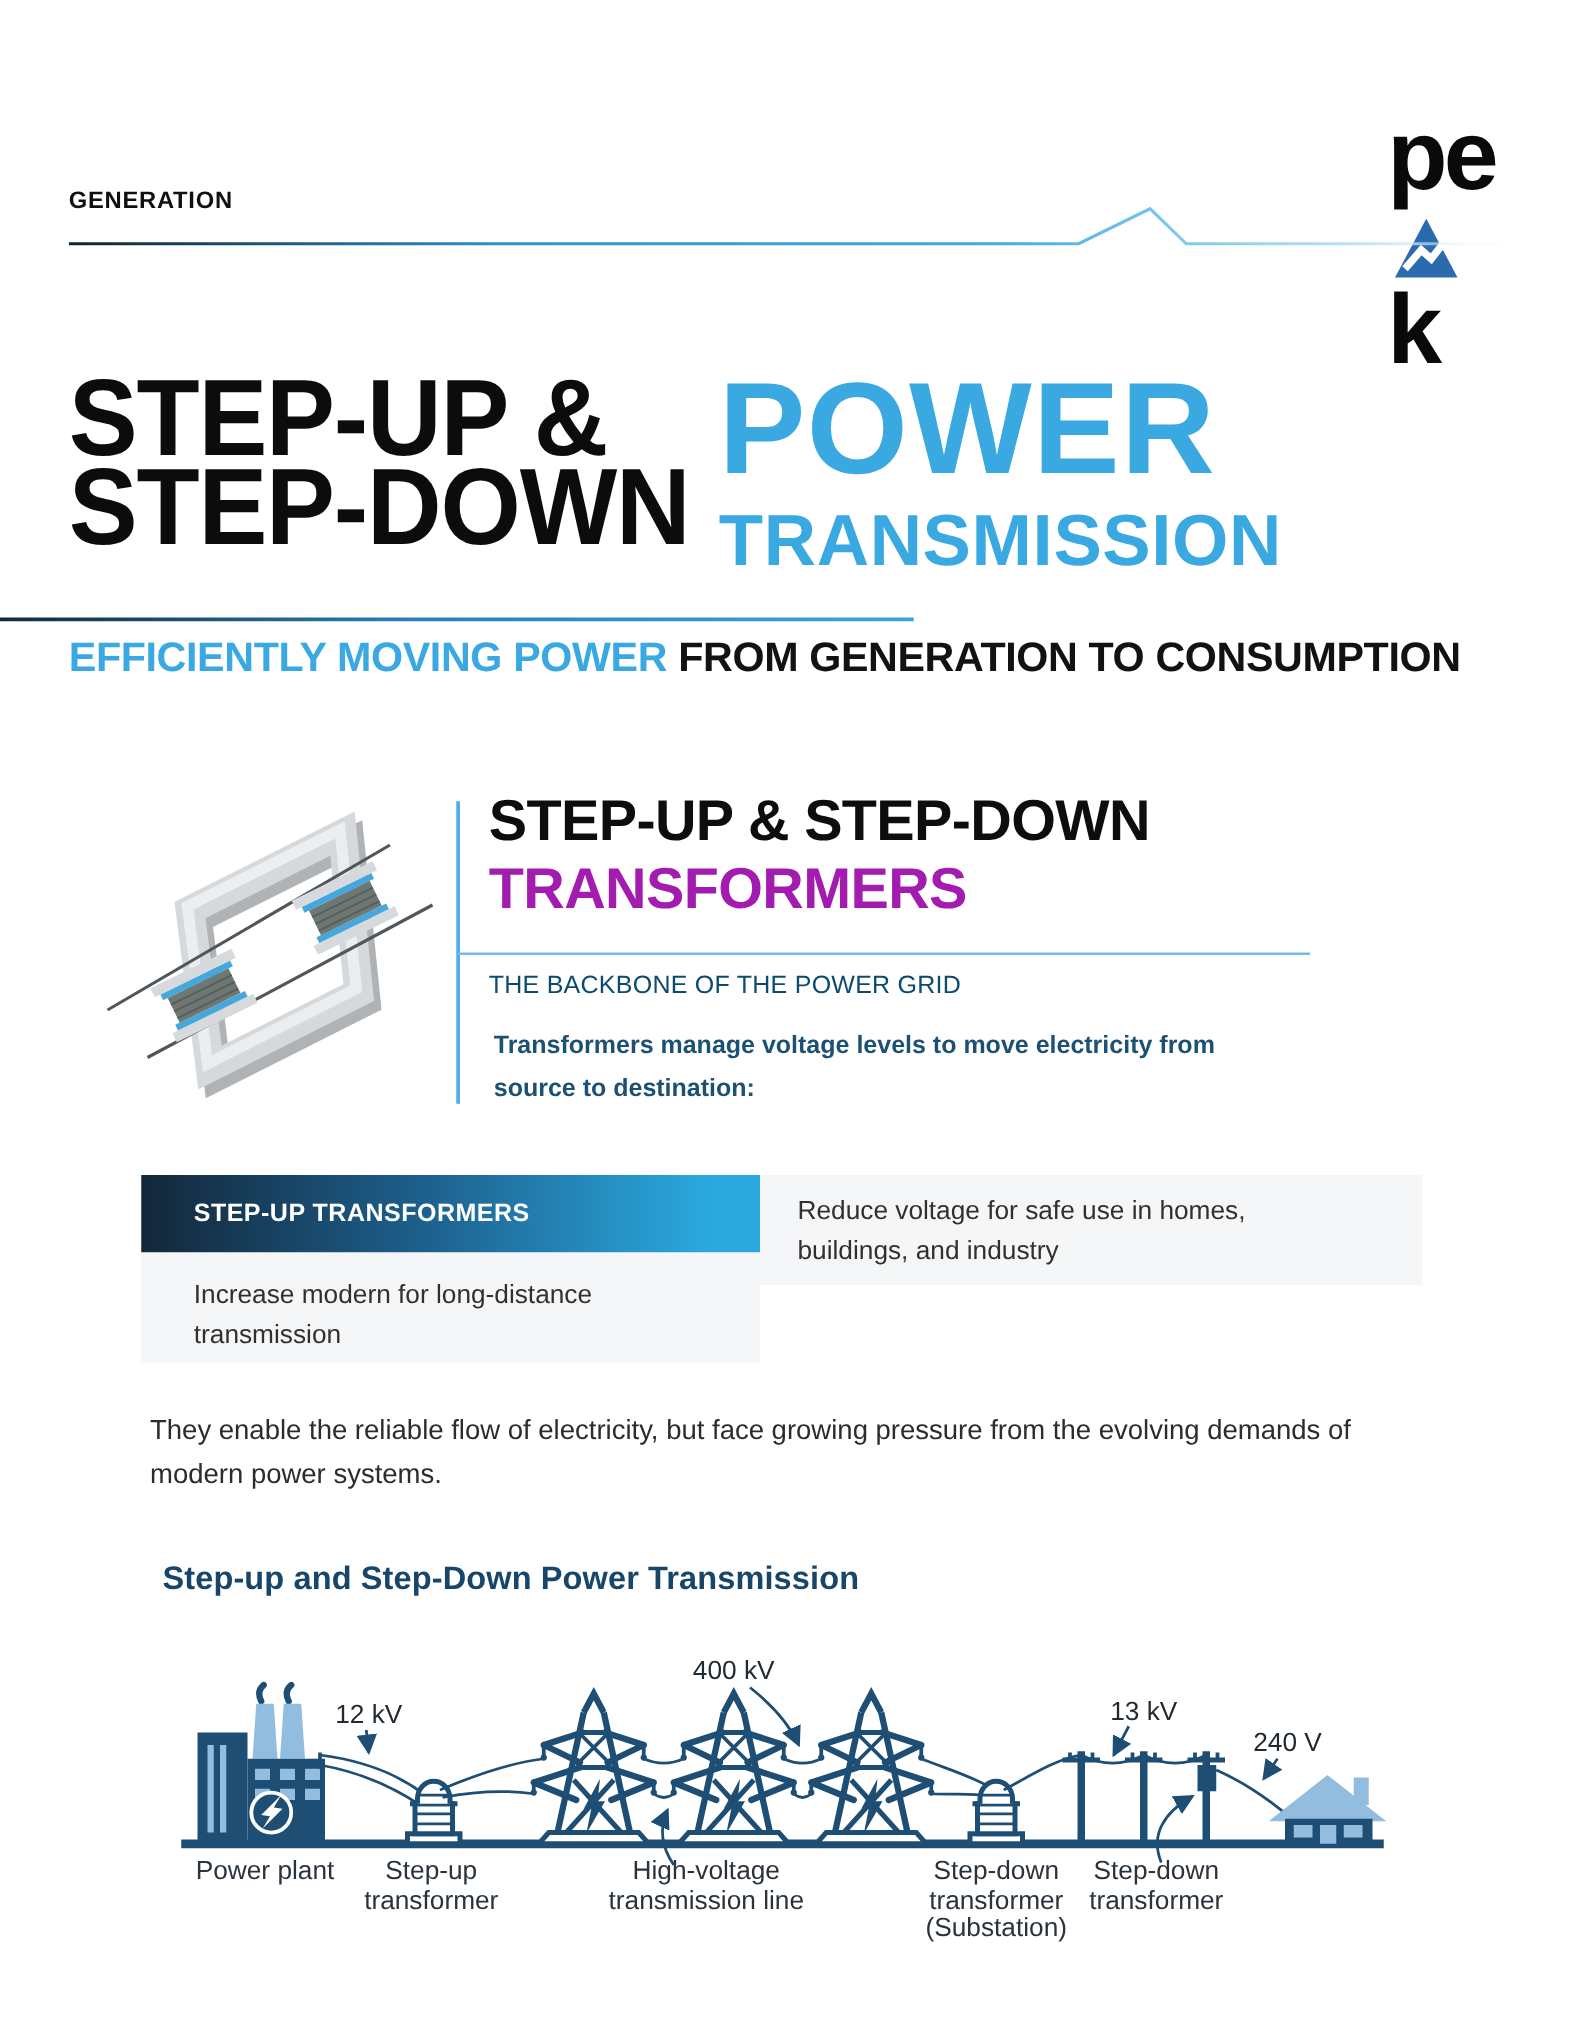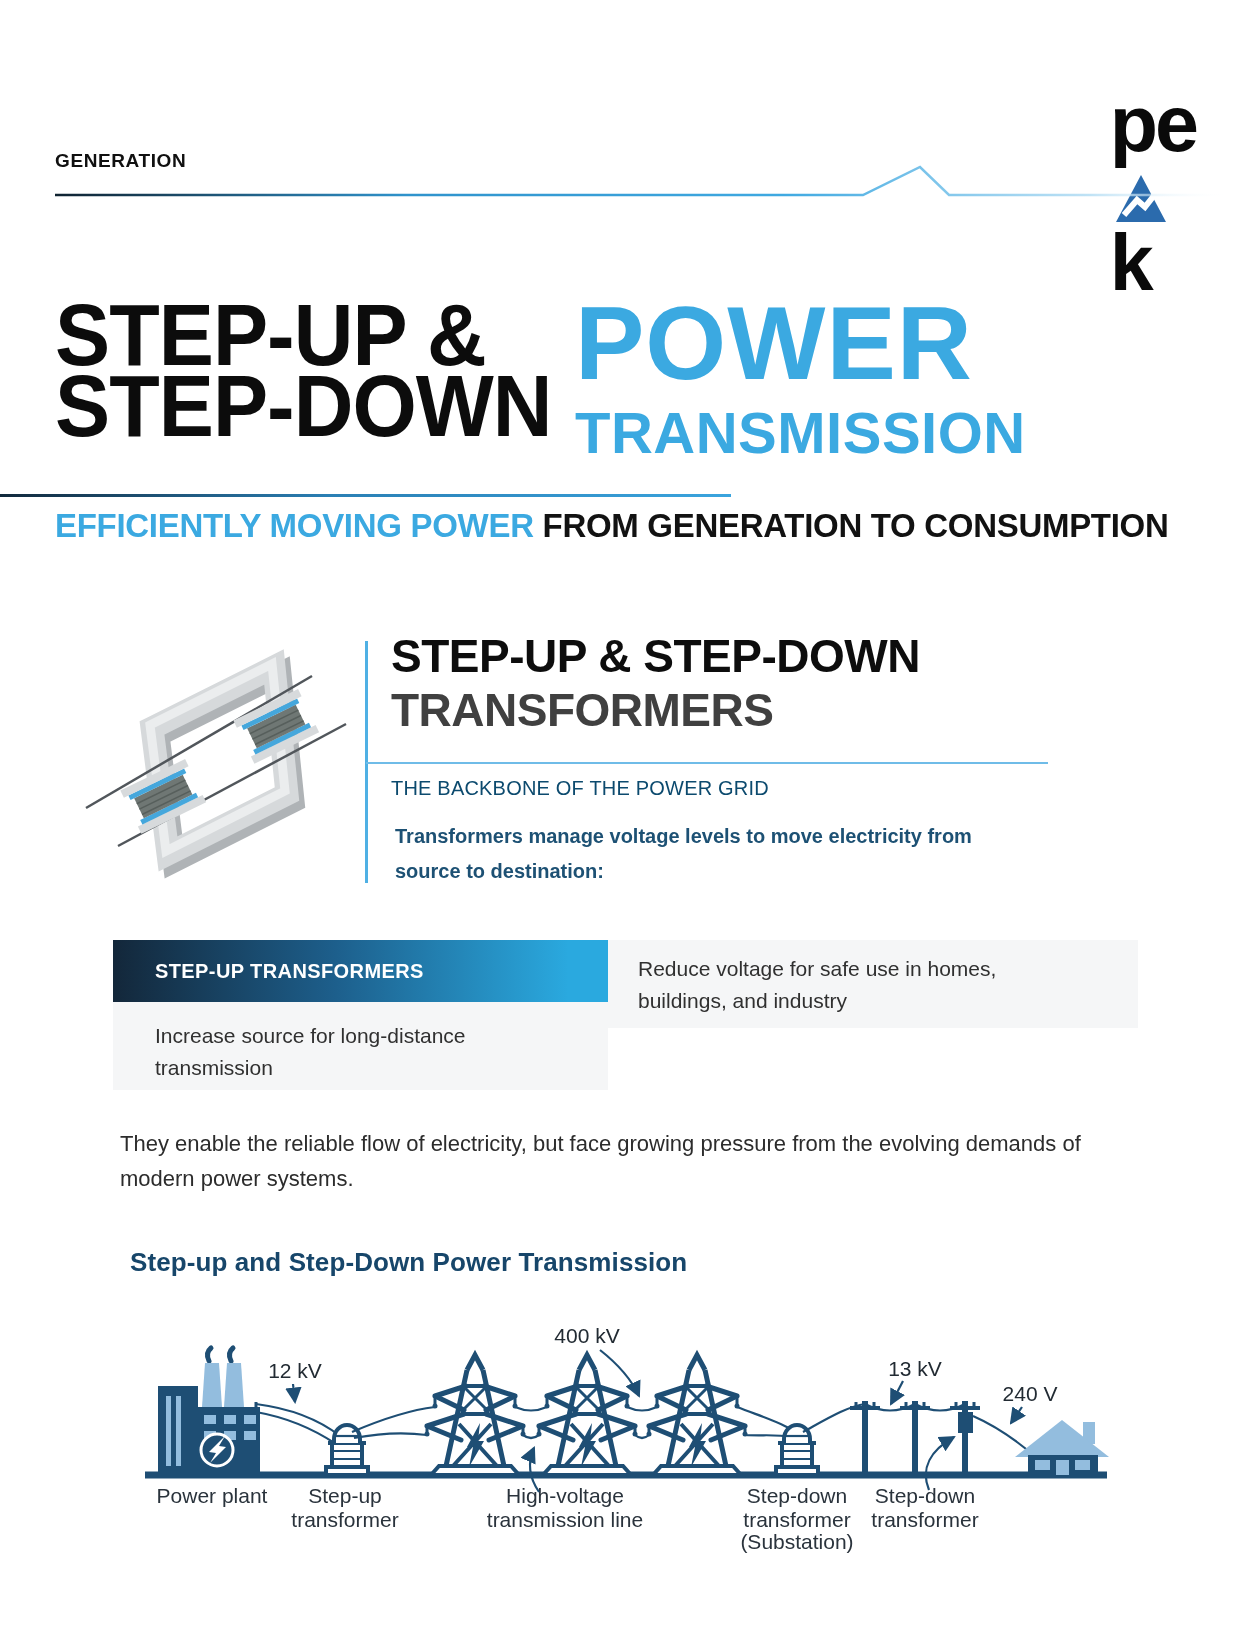--- a/index.html
+++ b/index.html
@@ -21,21 +21,21 @@
   .hero-blue .big{display:block;font-size:104px;letter-spacing:1px;}
   .hero-blue .small{display:block;font-size:58px;margin-top:9px;letter-spacing:.5px;}
   .divider{left:0;top:494px;width:731px;height:3px;
            background:linear-gradient(90deg,#12293c,#2a7fb4 45%,#3aa4de);}
   .subtitle{left:55px;top:507px;font-size:33px;font-weight:800;letter-spacing:-.3px;white-space:nowrap;}
   .subtitle .blue{color:#3BA9E1;} .subtitle .dark{color:#121212;}
 
   
   .vline{left:365px;top:641px;width:3px;height:242px;background:#4FB0E4;}
   .sec-h1{left:391px;top:629px;font-size:46px;font-weight:800;color:#0d0d0d;letter-spacing:-.5px;white-space:nowrap;}
-  .sec-h2{left:391px;top:683px;font-size:46px;font-weight:800;color:#404040;letter-spacing:-.5px;white-space:nowrap;}
+  .sec-h2{left:391px;top:683px;font-size:46px;font-weight:800;color:#a21caf;letter-spacing:-.5px;white-space:nowrap;}
   .hline{left:366px;top:762px;width:682px;height:2px;background:#6FBCE8;}
   .backbone{left:391px;top:777px;font-size:20px;font-weight:400;color:#0c4a6e;letter-spacing:.2px;white-space:nowrap;}
   .sec-desc{left:395px;top:819px;width:645px;font-size:20px;font-weight:700;color:#1D5174;line-height:1.75;}
 
   
   .cmp{left:113px;top:940px;width:1035px;display:flex;}
   .cmp .col1{width:495px;} .cmp .col2{width:530px;}
   .cmp-head{height:62px;display:flex;align-items:center;color:#fff;font-size:20px;font-weight:700;
             letter-spacing:.4px;background:linear-gradient(90deg,#13273a,#1d5f8c 45%,#2aa9df 92%);}
   .col1 .cmp-head{padding-left:42px;} .col2 .cmp-head{padding-left:30px;}
@@ -128,21 +128,21 @@
   <div class="abs vline"></div>
   <div class="abs sec-h1">STEP-UP &amp; STEP-DOWN</div>
   <div class="abs sec-h2">TRANSFORMERS</div>
   <div class="abs hline"></div>
   <div class="abs backbone">THE BACKBONE OF THE POWER GRID</div>
   <div class="abs sec-desc">Transformers manage voltage levels to move electricity from source to destination:</div>
 
   <div class="abs cmp">
     <div class="col1">
       <div class="cmp-head">STEP-UP TRANSFORMERS</div>
-      <div class="cmp-body">Increase source for long-distance transmission</div>
+      <div class="cmp-body">Increase modern for long-distance transmission</div>
     </div>
     <div class="col2">
       <div class="cmp-body">Reduce voltage for safe use in homes, buildings, and industry</div>
     </div>
   </div>
 
   <div class="abs note">They enable the reliable flow of electricity, but face growing pressure from the evolving demands of modern power systems.</div>
 
   <div class="abs diag-title">Step-up and Step-Down Power Transmission</div>
 

